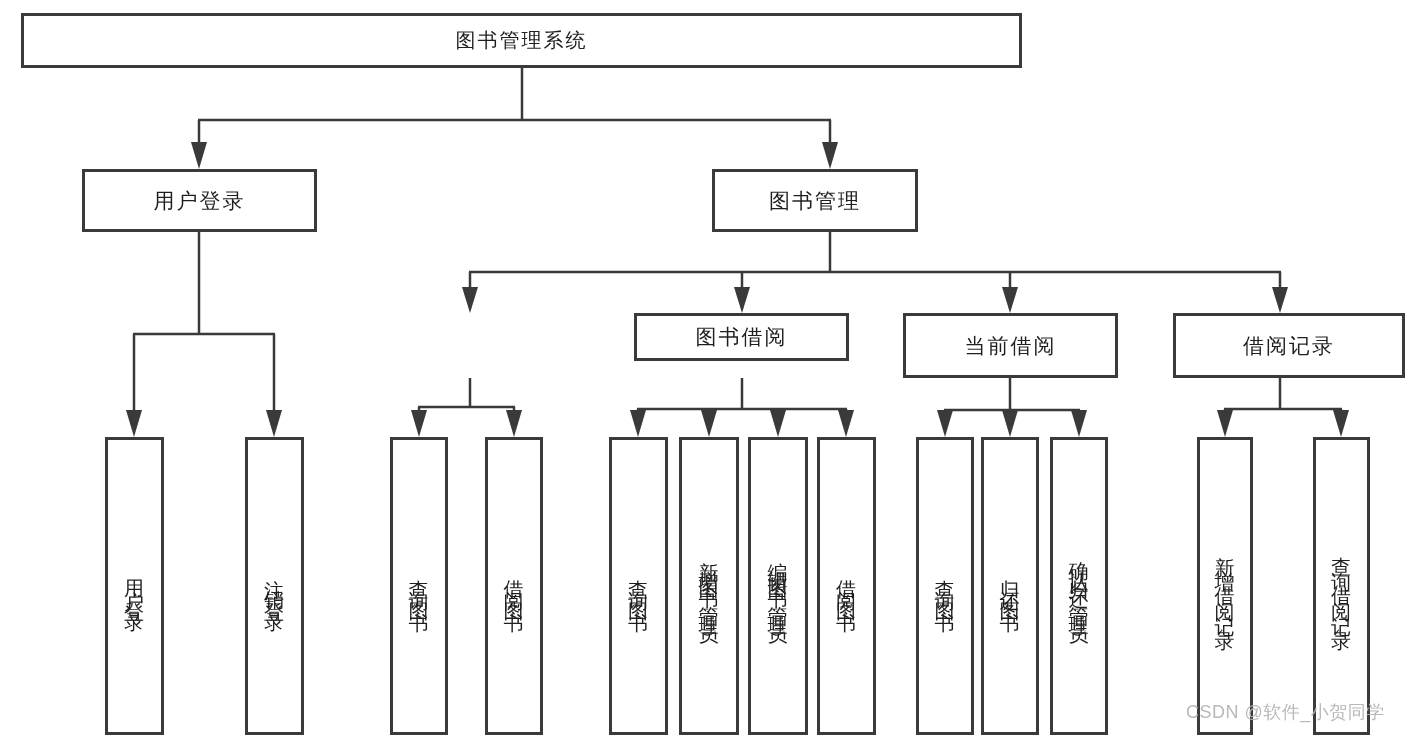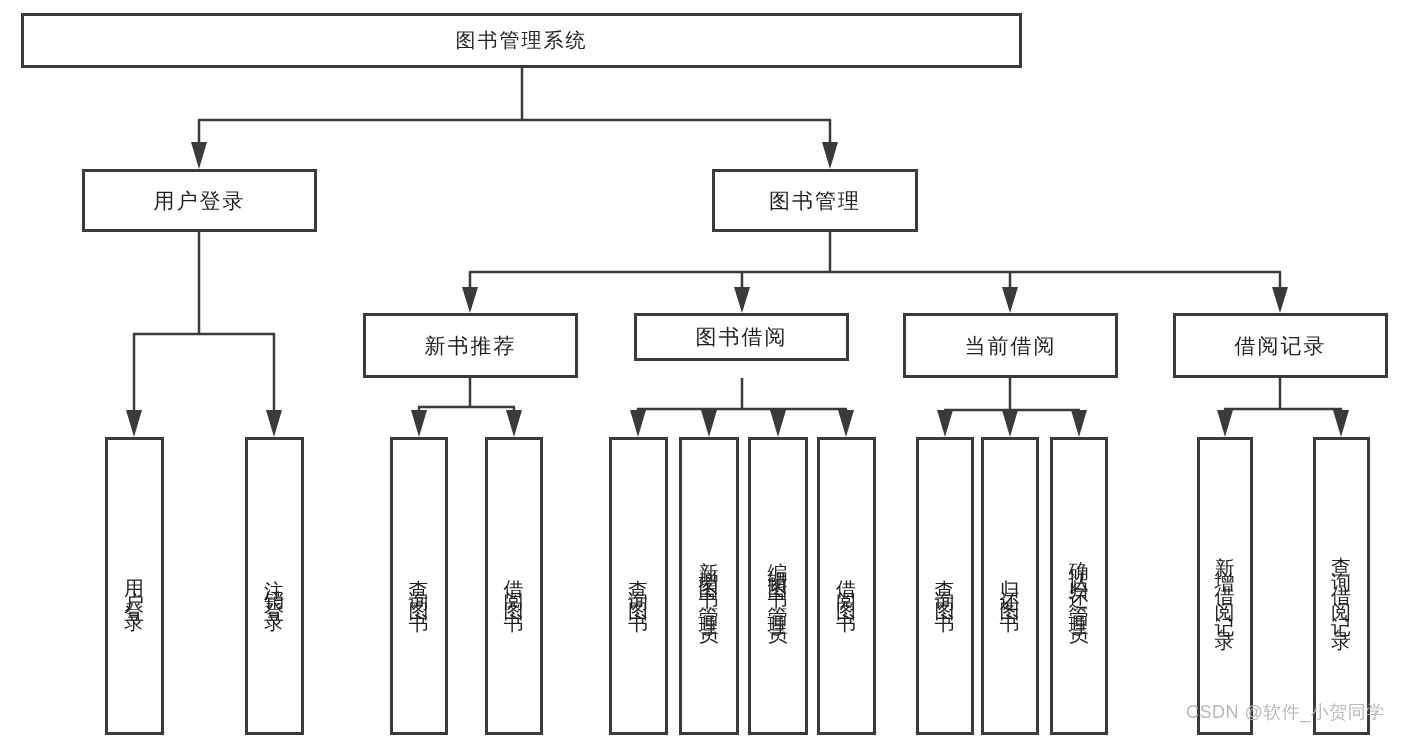--- a/index.html
+++ b/index.html
@@ -65,21 +65,21 @@
     white-space: nowrap;
     letter-spacing: 0.5px;
   }
   
   .root-box        { left: 21px;   top: 13px;  width: 1001px; height: 55px; }
   .n-user-login    { left: 82px;   top: 169px; width: 235px;  height: 63px; }
   .n-book-mgmt     { left: 712px;  top: 169px; width: 206px;  height: 63px; }
   .n-new-book      { left: 363px;  top: 313px; width: 215px;  height: 65px; }
   .n-book-borrow   { left: 634px;  top: 313px; width: 215px;  height: 48px; }
   .n-cur-borrow    { left: 903px;  top: 313px; width: 215px;  height: 65px; }
-  .n-borrow-rec    { left: 1173px; top: 313px; width: 215px;  height: 65px; }
+  .n-borrow-rec    { left: 1173px; top: 313px; width: 232px;  height: 65px; }
   .lf-login        { left: 105px;  width: 59px; }
   .lf-logout       { left: 245px;  width: 59px; }
   .lf-nb-query     { left: 390px;  }
   .lf-nb-borrow    { left: 485px;  }
   .lf-bb-query     { left: 609px;  width: 59px; }
   .lf-bb-add       { left: 679px;  width: 60px; }
   .lf-bb-edit      { left: 748px;  width: 60px; }
   .lf-bb-borrow    { left: 817px;  width: 59px; }
   .lf-cb-query     { left: 916px;  }
   .lf-cb-return    { left: 981px;  }
@@ -158,23 +158,20 @@
     <span class="hlabel">图书管理系统</span>
   </div>
 
   <div class="node n-user-login">
     <span class="hlabel">用户登录</span>
   </div>
   <div class="node n-book-mgmt">
     <span class="hlabel">图书管理</span>
   </div>
 
-  <div class="node n-new-book">
-    <span class="hlabel">新书推荐</span>
-  </div>
   <div class="node n-book-borrow">
     <span class="hlabel">图书借阅</span>
   </div>
   <div class="node n-cur-borrow">
     <span class="hlabel">当前借阅</span>
   </div>
   <div class="node n-borrow-rec">
     <span class="hlabel">借阅记录</span>
   </div>
 

